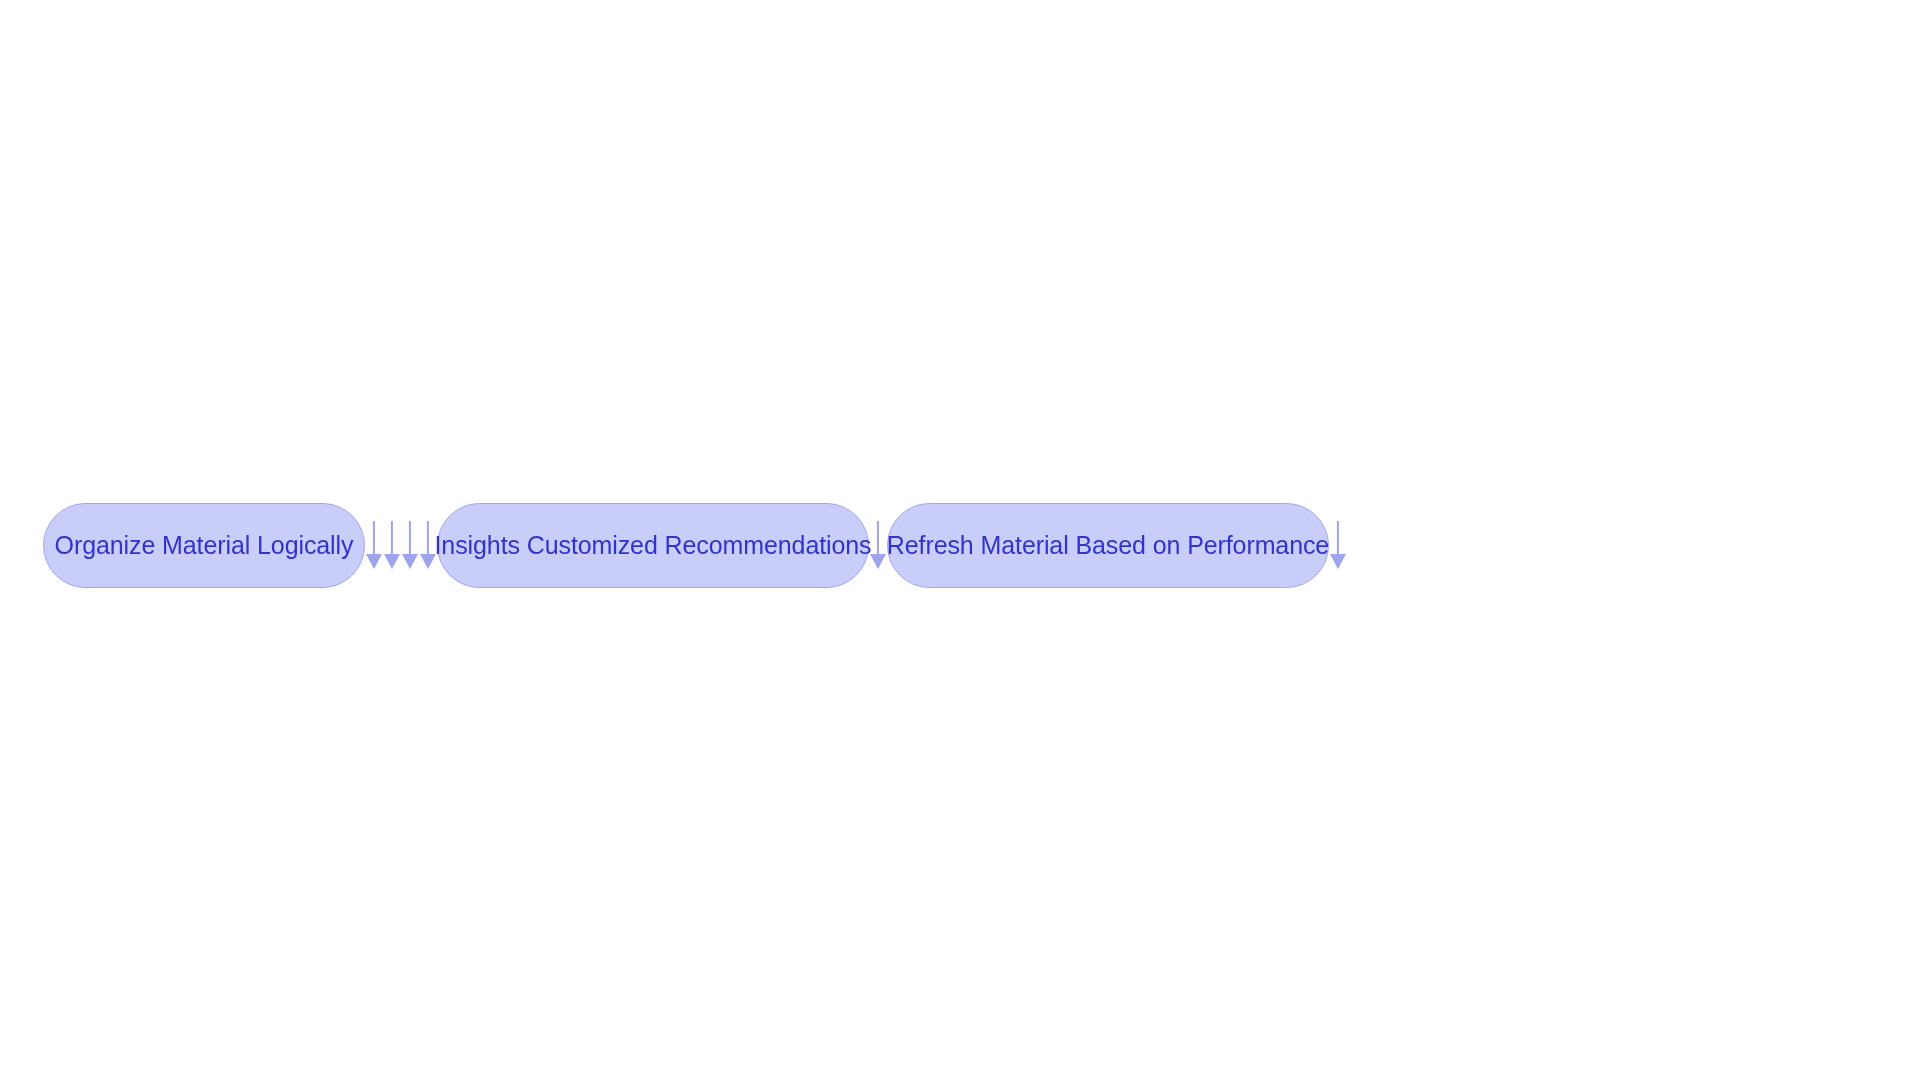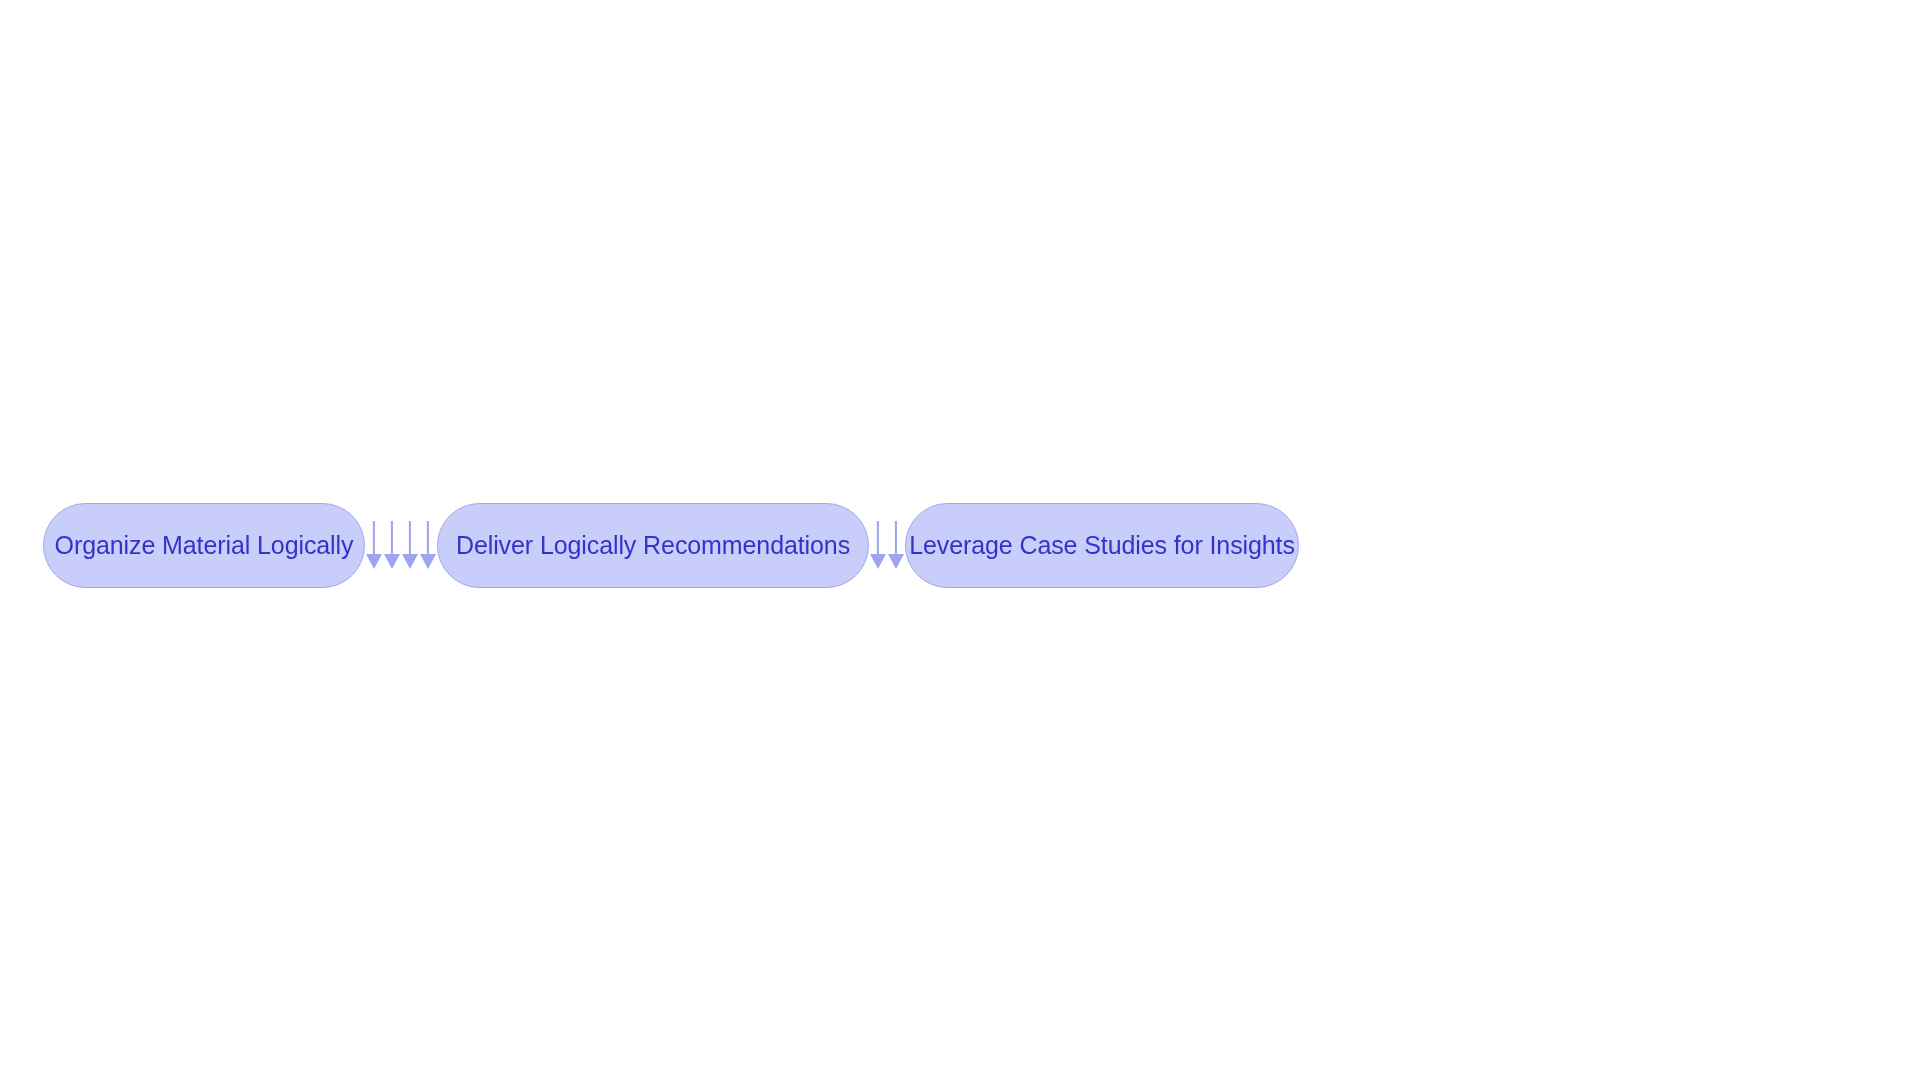--- a/index.html
+++ b/index.html
@@ -116,32 +116,32 @@
       <div class="connector-arrowhead"></div>
     </div>
 
 
     <div class="connector">
       <div class="connector-line"></div>
       <div class="connector-arrowhead"></div>
     </div>
 
     <div class="node" style="width:432px">
-      <span class="node-label">Deliver Logically Recommendations</span>
+      <span class="node-label">Insights Customized Recommendations</span>
+    </div>
+
+    <div class="connector">
+      <div class="connector-line"></div>
+      <div class="connector-arrowhead"></div>
+    </div>
+
+    <div class="node" style="width:442px">
+      <span class="node-label">Refresh Material Based on Performance</span>
     </div>
 
     <div class="connector">
       <div class="connector-line"></div>
       <div class="connector-arrowhead"></div>
     </div>
 
 
-    <div class="connector">
-      <div class="connector-line"></div>
-      <div class="connector-arrowhead"></div>
-    </div>
-
-    <div class="node" style="width:394px">
-      <span class="node-label">Leverage Case Studies for Insights</span>
-    </div>
-
   </div>
 </div>
 
 </body></html>

